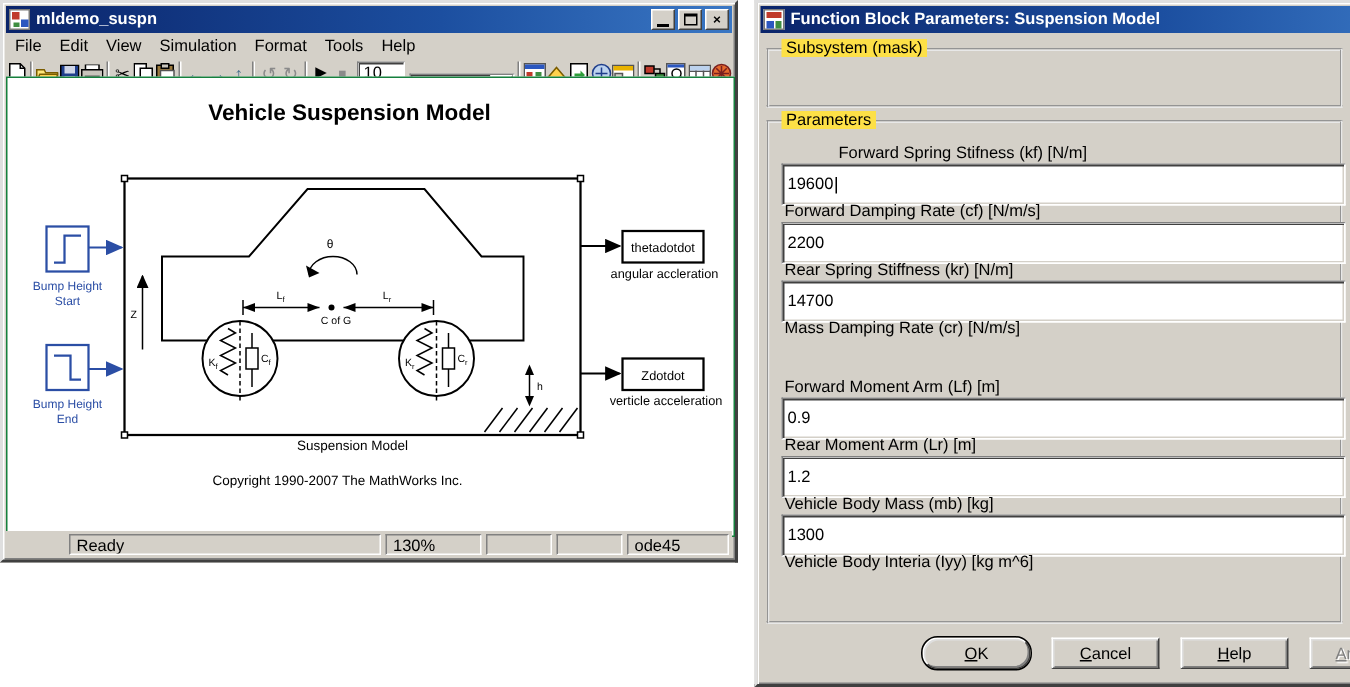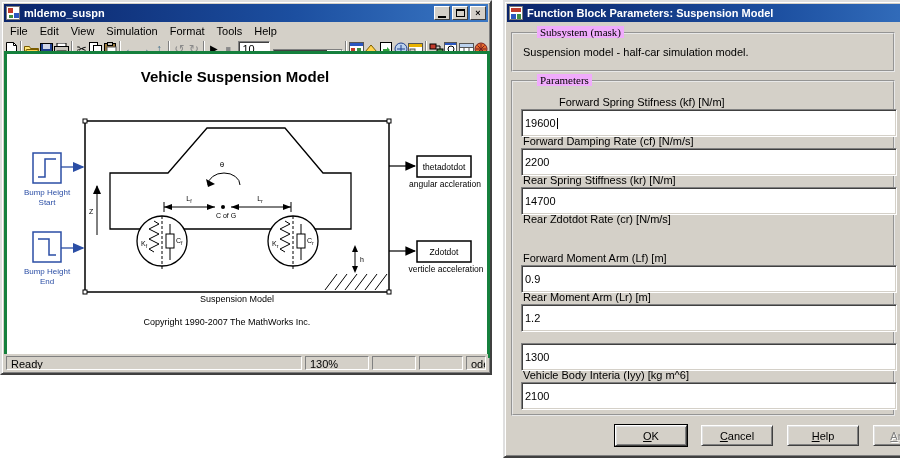--- a/index.html
+++ b/index.html
@@ -41,43 +41,43 @@
     border:1px solid; border-color:#808080 #fff #fff #808080;
     box-shadow: inset 1px 1px 0 #404040; padding:1px 3px; }
   .combo { width:92px; height:16px; background:#fff; display:flex;
     border:1px solid; border-color:#808080 #fff #fff #808080;
     box-shadow: inset 1px 1px 0 #404040; margin-top: 16px; }
   .combo .cval { flex:1; padding:1px 3px; }
   .combo .cbtn { width:15px; background:#d4d0c8; border:1px solid;
     border-color:#fff #404040 #404040 #fff; font-size:7px;
     display:flex; align-items:center; justify-content:center; }
   .canvas { position:absolute; left:2px; top:49px; width:486px; height:307px;
-    background:#fff; border:3px solid #15803d; overflow:hidden; }
+    background:#fff; border:1px solid #15803d; overflow:hidden; }
   .statusbar { position:absolute; left:2px; bottom:2px; right:2px; height:17px;
     display:flex; align-items:center; gap:3px; padding:1px 2px; background:#d4d0c8; }
   .spanel { height:14px; padding:1px 4px; background:#d4d0c8;
     border:1px solid; border-color:#808080 #fff #fff #808080; overflow:hidden; white-space:nowrap; }
 
   
   .dialog-body { position:absolute; left:2px; right:2px; top:22px; bottom:2px; }
   .group { position:absolute; border:2px groove #e8e8e8; }
-  .legend { position:absolute; top:-8px; left:24px; background:#f0abfc; padding:0 3px;font-family:Liberation Serif, serif; }
+  .legend { position:absolute; top:-8px; left:8px; background:#fde047; padding:0 3px; }
   .gdesc { position:absolute; left:10px; top:12px; }
   .prow-label { position:absolute; left:10px; }
   .fake-input { position:absolute; left:8px; width:376px; height:17px; background:#fff;
     border:1px solid; border-color:#808080 #fff #fff #808080;
     box-shadow: inset 1px 1px 0 #404040, inset -1px -1px 0 #d4d0c8;
     padding:13px 3px; display:flex; align-items:center; }
   .caret { width:1px; height:11px; background:#000; margin-left:1px; }
   .dbtns { position:absolute; right:8px; bottom:8px; display:flex; gap:14px; }
   .btn { width:72px; height:21px; background:#d4d0c8; text-align:center;
     border:1px solid; border-color:#fff #404040 #404040 #fff;
     box-shadow: inset 1px 1px 0 #dfdfdf, inset -1px -1px 0 #808080;
     display:flex; align-items:center; justify-content:center; }
-  .btn.default { outline:1px solid #000; }
+  .btn.default { outline:1px solid #000;border-radius:10px; }
   .btn.disabled { color:#808080; text-shadow:1px 1px 0 #fff; }
   .u { text-decoration:underline; }
 </style>
 </head>
 <body>
 
 <div class="stage">
 
   <div class="win" style="left:0; top:0; width:492px; height:375px;">
 
@@ -364,21 +364,21 @@
           <text x="437" y="201" font-size="8.5" text-anchor="middle">Zdotdot</text>
           <text x="439" y="218" font-size="8.5" text-anchor="middle">verticle acceleration</text>
         </g>
 
         <text x="230" y="248" font-size="9" text-anchor="middle">Suspension Model</text>
         <text x="220" y="271" font-size="9" text-anchor="middle">Copyright 1990-2007 The MathWorks Inc.</text>
       </svg>
     </div>
 
     <div class="statusbar">
-      <span class="spanel" style="width:296px;">Ready</span>
+      <span class="spanel" style="width:208px;margin-left:40px;">Ready</span>
       <span class="spanel" style="width:64px;">130%</span>
       <span class="spanel" style="width:44px;"></span>
       <span class="spanel" style="width:44px;"></span>
       <span class="spanel" style="flex:1;">ode45</span>
     </div>
   </div>
 
   <div class="win" style="left:503px; top:0; width:454px; height:458px;">
 
     <div class="titlebar">
@@ -392,21 +392,20 @@
         <span class="tb-btn">
             <span>×</span>
           </span>
       </span>
     </div>
 
     <div class="dialog-body">
 
       <div class="group" style="left:4px; top:8px; width:384px; height:40px;">
         <span class="legend">Subsystem (mask)</span>
-        <span class="gdesc">Suspension model - half-car simulation model.</span>
       </div>
 
       <div class="group" style="left:4px; top:56px; width:384px; height:336px;">
         <span class="legend">Parameters</span>
 
         <span class="prow-label" style="top:14px;padding-left:36px;">Forward Spring Stifness (kf) [N/m]</span>
         <div class="fake-input" style="top:27px;">
           <span>19600</span>
             <span class="caret"></span>
         </div>
@@ -414,40 +413,38 @@
         <span class="prow-label" style="top:53px;">Forward Damping Rate (cf) [N/m/s]</span>
         <div class="fake-input" style="top:66px;">
           <span>2200</span>
         </div>
 
         <span class="prow-label" style="top:92px;">Rear Spring Stiffness (kr) [N/m]</span>
         <div class="fake-input" style="top:105px;">
           <span>14700</span>
         </div>
 
-        <span class="prow-label" style="top:131px;">Rear Zdotdot Rate (cr) [N/m/s]</span>
+        <span class="prow-label" style="top:131px;">Mass Damping Rate (cr) [N/m/s]</span>
 
         <span class="prow-label" style="top:170px;">Forward Moment Arm (Lf) [m]</span>
         <div class="fake-input" style="top:183px;">
           <span>0.9</span>
         </div>
 
         <span class="prow-label" style="top:209px;">Rear Moment Arm (Lr) [m]</span>
         <div class="fake-input" style="top:222px;">
           <span>1.2</span>
         </div>
 
+        <span class="prow-label" style="top:248px;">Vehicle Body Mass (mb) [kg]</span>
         <div class="fake-input" style="top:261px;">
           <span>1300</span>
         </div>
 
         <span class="prow-label" style="top:287px;">Vehicle Body Interia (Iyy) [kg m^6]</span>
-        <div class="fake-input" style="top:300px;">
-          <span>2100</span>
-        </div>
       </div>
 
       <div class="dbtns">
         <span class="btn default">
             <span><span class="u">O</span><span>K</span></span>
           </span>
         <span class="btn">
             <span><span class="u">C</span><span>ancel</span></span>
           </span>
         <span class="btn">

